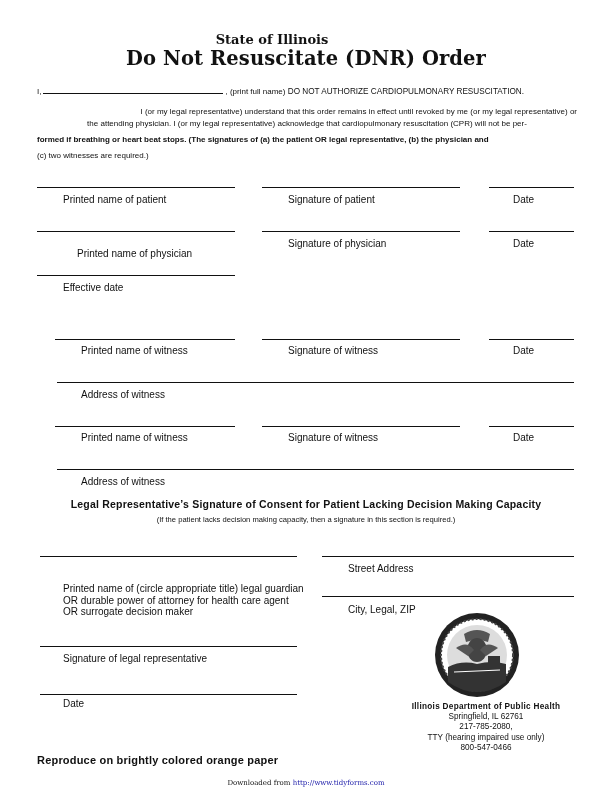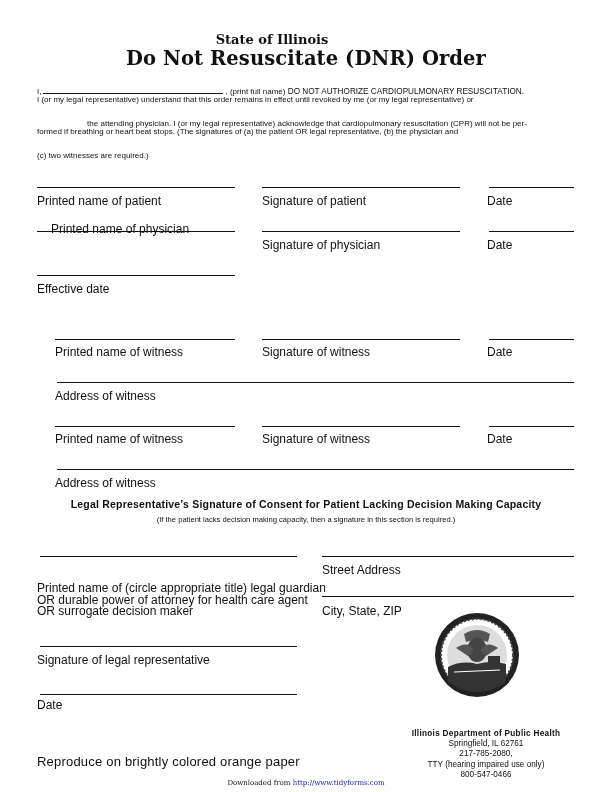--- a/index.html
+++ b/index.html
@@ -6,56 +6,56 @@
     body { width: 612px; height: 792px; position: relative; overflow: hidden; font-family: "DejaVu Sans", sans-serif; color: #111; }
     .abs { position: absolute; }
     .serif { font-family: "DejaVu Serif", "Liberation Serif", serif; }
     .sans { font-family: "Liberation Sans", "DejaVu Sans", sans-serif; }
     .title-sub { top: 32px; left: 0; width: 544px; text-align: center; font-size: 13px; font-weight: bold; }
     .title-main { top: 47px; left: 0; width: 612px; text-align: center; font-size: 19.5px; font-weight: bold; letter-spacing: 0.1px; }
     .para { left: 37px; width: 540px; font-size: 8px; line-height: 16.5px; white-space: nowrap; }
     .para .caps { font-size: 8.2px; }
     .blank { display: inline-block; width: 180px; border-bottom: 1.4px solid #111; vertical-align: baseline; margin: 0 2px; height: 8px; }
     .line { position: absolute; height: 0; border-top: 1.2px solid #111; }
-    .lbl { position: absolute; font-size: 12px; white-space: nowrap; }
+    .lbl { position: absolute; font-size: 10px; white-space: nowrap; margin-left: 26px; }
     .section-title { top: 498px; left: 0; width: 612px; text-align: center; font-size: 10.5px; font-weight: bold; letter-spacing: 0.2px; }
     .section-sub { top: 515px; left: 0; width: 612px; text-align: center; font-size: 7.6px; }
     .seal { left: 434px; top: 612px; width: 86px; height: 86px; }
     .dept { left: 386px; width: 200px; text-align: center; font-size: 8.2px; line-height: 10.2px; }
     .dept .name { font-weight: bold; letter-spacing: 0.3px; }
-    .reproduce { left: 37px; top: 754px; font-size: 13px; font-weight: normal; letter-spacing: 0.2px; }
+    .reproduce { left: 37px; top: 754px; font-size: 11px; font-weight: bold; letter-spacing: 0.2px; }
     .footer { top: 779px; left: 0; width: 612px; text-align: center; font-size: 7px; }
     .footer .link { color: #1a1aa8; }
   </style>
 </head>
 <body>
 
 <div class="abs serif title-sub">State of Illinois</div>
 <div class="abs serif title-main">Do Not Resuscitate (DNR) Order</div>
 
 <div class="abs para sans" style="top:84px;">
   <span>I,</span><span class="blank"></span><span>, (print full name)</span>
   <span class="caps">DO NOT AUTHORIZE CARDIOPULMONARY RESUSCITATION.</span>
 </div>
-<div class="abs para sans" style="top:92px;">I (or my legal representative) understand that this order remains in effect until revoked by me (or my legal representative) or</div>
+<div class="abs para sans" style="top:104px;text-align:right;">I (or my legal representative) understand that this order remains in effect until revoked by me (or my legal representative) or</div>
 <div class="abs para sans" style="top:116px;text-align:center;">the attending physician. I (or my legal representative) acknowledge that cardiopulmonary resuscitation (CPR) will not be per-</div>
-<div class="abs para sans" style="top:124px;">formed if breathing or heart beat stops. (The signatures of (a) the patient OR legal representative, (b) the physician and</div>
+<div class="abs para sans" style="top:132px;font-weight:bold;">formed if breathing or heart beat stops. (The signatures of (a) the patient OR legal representative, (b) the physician and</div>
 <div class="abs para sans" style="top:148px;">(c) two witnesses are required.)</div>
 
 <div class="line" style="left:37px; width:198px; top:187px;"></div>
 <div class="line" style="left:262px; width:198px; top:187px;"></div>
 <div class="line" style="left:489px; width:85px; top:187px;"></div>
 <div class="lbl sans" style="left:37px; top:194px;">Printed name of patient</div>
 <div class="lbl sans" style="left:262px; top:194px;">Signature of patient</div>
 <div class="lbl sans" style="left:487px; top:194px;">Date</div>
 
 <div class="line" style="left:37px; width:198px; top:231px;"></div>
 <div class="line" style="left:262px; width:198px; top:231px;"></div>
 <div class="line" style="left:489px; width:85px; top:231px;"></div>
-<div class="lbl sans" style="left:37px; top:222px;padding-left:14px;">Printed name of physician</div>
+<div class="lbl sans" style="left:37px; top:248px;padding-left:14px;">Printed name of physician</div>
 <div class="lbl sans" style="left:262px; top:238px;">Signature of physician</div>
 <div class="lbl sans" style="left:487px; top:238px;">Date</div>
 
 <div class="line" style="left:37px; width:198px; top:275px;"></div>
 <div class="lbl sans" style="left:37px; top:282px;">Effective date</div>
 
 <div class="line" style="left:55px; width:180px; top:339px;"></div>
 <div class="line" style="left:262px; width:198px; top:339px;"></div>
 <div class="line" style="left:489px; width:85px; top:339px;"></div>
 <div class="lbl sans" style="left:55px; top:345px;">Printed name of witness</div>
@@ -79,21 +79,21 @@
 <div class="line" style="left:40px; width:257px; top:556px;"></div>
 <div class="lbl sans" style="left:37px; top:583px; line-height:11.5px;">
   <div>Printed name of (circle appropriate title) legal guardian</div>
   <div>OR durable power of attorney for health care agent</div>
   <div>OR surrogate decision maker</div>
 </div>
 
 <div class="line" style="left:322px; width:252px; top:556px;"></div>
 <div class="lbl sans" style="left:322px; top:563px;">Street Address</div>
 <div class="line" style="left:322px; width:252px; top:596px;"></div>
-<div class="lbl sans" style="left:322px; top:604px;">City, State, ZIP</div>
+<div class="lbl sans" style="left:322px; top:604px;">City, Legal, ZIP</div>
 
 <div class="line" style="left:40px; width:257px; top:646px;"></div>
 <div class="lbl sans" style="left:37px; top:653px;">Signature of legal representative</div>
 <div class="line" style="left:40px; width:257px; top:694px;"></div>
 <div class="lbl sans" style="left:37px; top:698px;">Date</div>
 
 <div class="abs seal">
   <svg width="86" height="86" viewBox="0 0 86 86">
     <circle cx="43" cy="43" r="42" fill="#222"></circle>
     <circle cx="43" cy="43" r="36" fill="#fff"></circle>
@@ -102,21 +102,21 @@
     <path d="M14 55 Q28 48 43 52 Q58 48 72 52 L72 70 Q58 80 43 80 Q28 80 14 70 Z" fill="#333"></path>
     <path d="M30 22 Q43 14 56 22 L54 30 Q43 26 32 30 Z" fill="#555"></path>
     <ellipse cx="43" cy="38" rx="10" ry="12" fill="#444"></ellipse>
     <path d="M22 36 Q33 28 40 38 L34 44 Z" fill="#555"></path>
     <path d="M64 36 Q53 28 46 38 L52 44 Z" fill="#555"></path>
     <rect x="54" y="44" width="12" height="10" fill="#333"></rect>
     <path d="M20 60 L66 58" stroke="#fff" stroke-width="1"></path>
   </svg>
 </div>
 
-<div class="abs dept sans" style="top:729px;">
+<div class="abs dept sans" style="top:702px;">
   <div class="name">Illinois Department of Public Health</div>
   <div>Springfield, IL 62761</div>
   <div>217-785-2080,</div>
   <div>TTY (hearing impaired use only)</div>
   <div>800-547-0466</div>
 </div>
 
 <div class="abs sans reproduce">Reproduce on brightly colored orange paper</div>
 
 <div class="abs serif footer">

